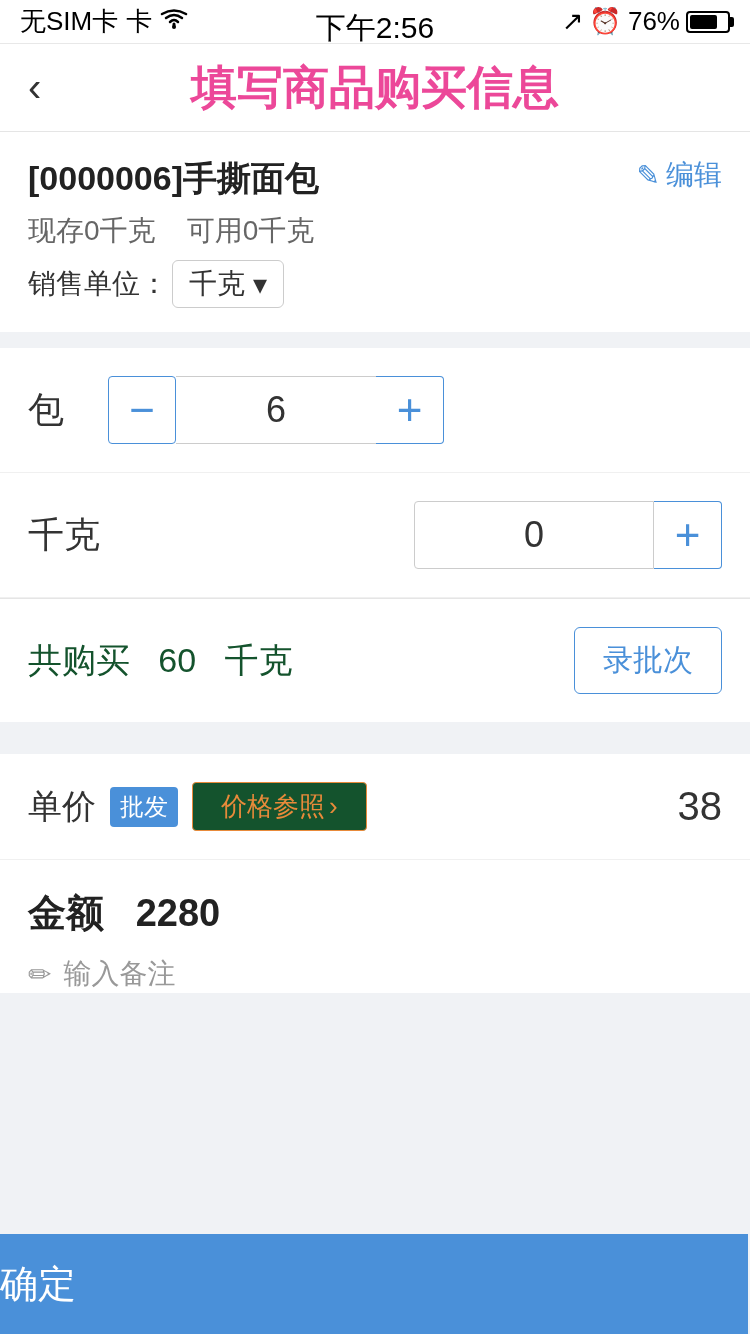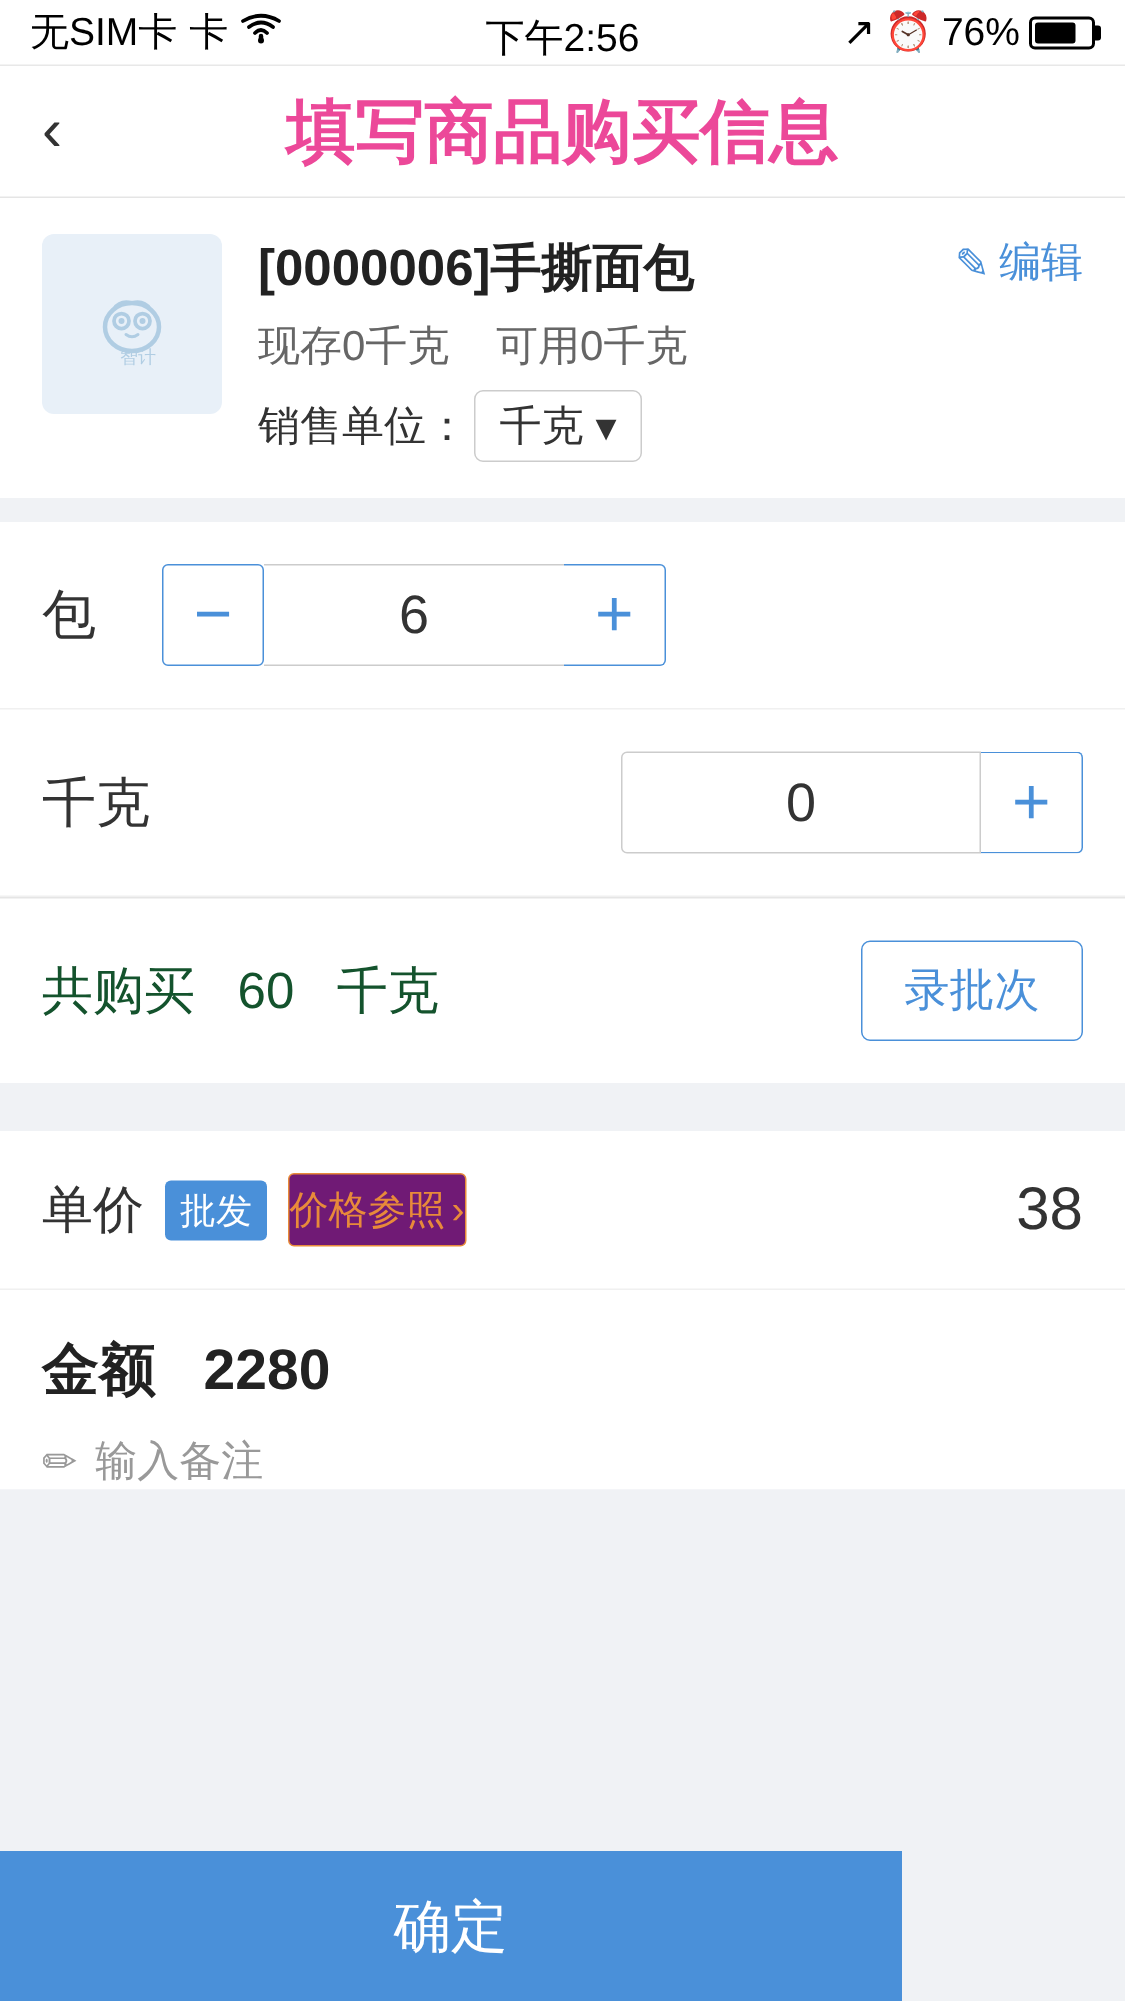--- a/index.html
+++ b/index.html
@@ -26,21 +26,21 @@
       color: #000;
       border-bottom: 1px solid #e8e8e8;
     }
     .status-left {
       display: flex;
       align-items: center;
       gap: 8px;
       font-size: 26px;
     }
     .status-center {
-      font-size: 26px;
+      font-size: 30px;
       font-weight: 500;
       position: absolute;
       left: 50%;
       transform: translateX(-50%);
       top: 8px;
     }
     .status-right {
       display: flex;
       align-items: center;
       gap: 6px;
@@ -268,22 +268,22 @@
     .price-tag {
       background: #4a90d9;
       color: #fff;
       font-size: 24px;
       padding: 4px 10px;
       border-radius: 4px;
     }
     .price-ref-btn {
       border: 1.5px solid #e88a3a;
       color: #e88a3a;
-      background: #701a75;
-      padding: 6px 0;
+      background: #14532d;
+      padding: 6px 28px;
       font-size: 26px;
       border-radius: 4px;
       display: flex;
       align-items: center;
       gap: 4px;
       cursor: pointer;
     }
     .price-value {
       margin-left: auto;
       font-size: 40px;
@@ -307,26 +307,26 @@
 
     
     .empty-area {
       background: #f0f2f5;
       flex: 1;
       min-height: 380px;
     }
 
     
     .confirm-bar {
-      width: 601px;
+      width: 748px;
       height: 100px;
       background: #4a90d9;
       display: flex;
       align-items: center;
-      justify-content: center;
+      justify-content: flex-start;
       position: fixed;
       bottom: 0;
       left: 0;
       cursor: pointer;
     }
     .confirm-text {
       color: #fff;
       font-size: 38px;
       font-weight: 500;
     }
@@ -358,33 +358,20 @@
     </div>
   </div>
 </div>
 
 <div class="nav-bar">
   <span class="nav-back">‹</span>
   <span class="nav-title">填写商品购买信息</span>
 </div>
 
 <div class="product-card" style="position:relative;">
-  <div class="product-image">
-
-    <svg viewBox="0 0 60 60" fill="none" xmlns="http://www.w3.org/2000/svg">
-      <ellipse cx="30" cy="32" rx="18" ry="16" stroke="#7aabcf" stroke-width="3"></ellipse>
-      <circle cx="23" cy="28" r="5" stroke="#7aabcf" stroke-width="2.5"></circle>
-      <circle cx="37" cy="28" r="5" stroke="#7aabcf" stroke-width="2.5"></circle>
-      <circle cx="23" cy="28" r="2" fill="#7aabcf"></circle>
-      <circle cx="37" cy="28" r="2" fill="#7aabcf"></circle>
-      <path d="M26 37 Q30 40 34 37" stroke="#7aabcf" stroke-width="2" fill="none" stroke-linecap="round"></path>
-      <path d="M18 20 Q22 14 30 16 Q38 14 42 20" stroke="#7aabcf" stroke-width="2.5" fill="none"></path>
-      <text x="22" y="56" font-size="12" fill="#7aabcf" font-family="sans-serif">智计</text>
-    </svg>
-  </div>
   <div class="product-info">
     <div class="product-name">[0000006]手撕面包</div>
     <div class="product-stock">
       <span>现存0千克</span>
       &nbsp;&nbsp;
       <span>可用0千克</span>
     </div>
     <div class="product-unit-row">
       <span>销售单位：</span>
       <div class="unit-select">

